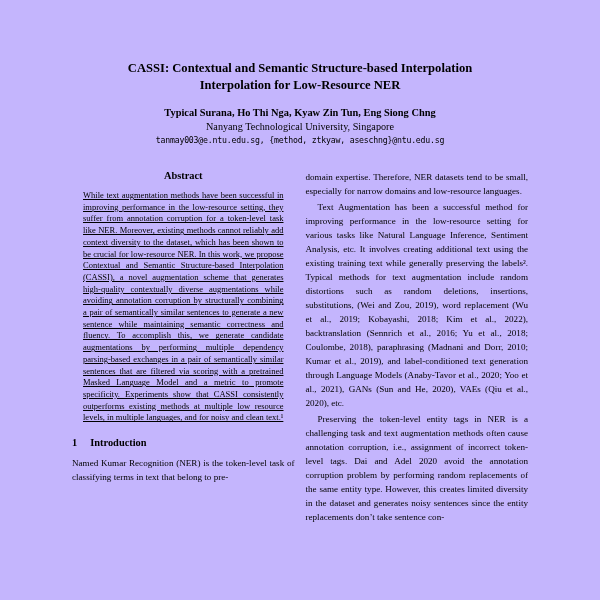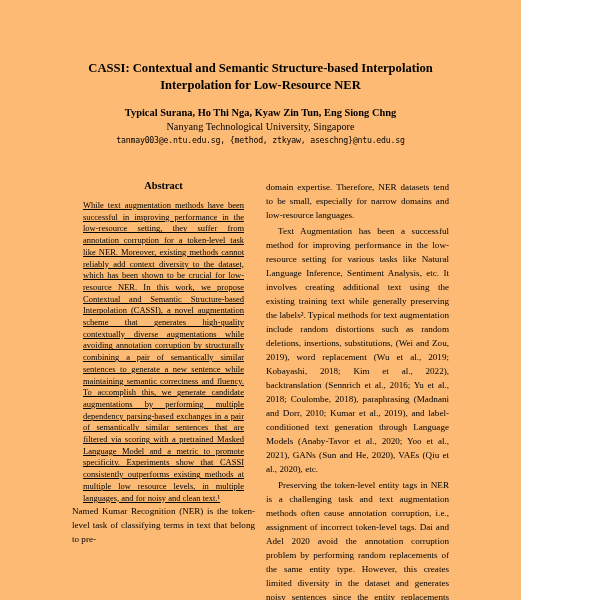--- a/index.html
+++ b/index.html
@@ -1,23 +1,23 @@
 <!DOCTYPE html>
 <html><head>
 <meta charset="utf-8">
 <style>
   html, body {
     margin: 0;
     padding: 0;
     background: #ffffff;
   }
   .page {
-    width: 521px;
+    width: 600px;
     height: 600px;
-    background: #fdba74;
+    background: #c4b5fd;
     color: #000000;
     font-family: "Liberation Serif", serif;
     overflow: hidden;
     position: relative;
     box-sizing: border-box;
   }
   .title-block {
     padding-top: 60px;
     text-align: center;
   }
@@ -41,21 +41,21 @@
   .email {
     margin-top: 2px;
     font-family: "DejaVu Sans Mono", monospace;
     font-size: 8.2px;
     letter-spacing: -0.2px;
   }
   .columns {
     display: flex;
     gap: 11px;
     padding: 0 72px;
-    margin-top: 35px;
+    margin-top: 25px;
   }
   .col {
     flex: 1;
     min-width: 0;
     text-align: justify;
   }
   .abstract-heading {
     text-align: center;
     font-weight: bold;
     font-size: 10.4px;
@@ -103,20 +103,23 @@
     <div class="authors">Typical Surana, Ho Thi Nga, Kyaw Zin Tun, Eng Siong Chng</div>
     <div class="affiliation">Nanyang Technological University, Singapore</div>
     <div class="email">tanmay003@e.ntu.edu.sg, {method, ztkyaw, aseschng}@ntu.edu.sg</div>
   </div>
 
   <div class="columns">
 
     <div class="col">
       <div class="abstract-heading">Abstract</div>
       <div class="abstract-text">While text augmentation methods have been successful in improving performance in the low-resource setting, they suffer from annotation corruption for a token-level task like NER. Moreover, existing methods cannot reliably add context diversity to the dataset, which has been shown to be crucial for low-resource NER. In this work, we propose Contextual and Semantic Structure-based Interpolation (CASSI), a novel augmentation scheme that generates high-quality contextually diverse augmentations while avoiding annotation corruption by structurally combining a pair of semantically similar sentences to generate a new sentence while maintaining semantic correctness and fluency. To accomplish this, we generate candidate augmentations by performing multiple dependency parsing-based exchanges in a pair of semantically similar sentences that are filtered via scoring with a pretrained Masked Language Model and a metric to promote specificity. Experiments show that CASSI consistently outperforms existing methods at multiple low resource levels, in multiple languages, and for noisy and clean text.¹</div>
+      <div class="section-heading">
+        <span class="sec-num">1</span><span>Introduction</span>
+      </div>
       <p class="body-par">Named Kumar Recognition (NER) is the token-level task of classifying terms in text that belong to pre-</p>
     </div>
 
     <div class="col">
       <p class="body-par">domain expertise. Therefore, NER datasets tend to be small, especially for narrow domains and low-resource languages.</p>
       <p class="body-par par-gap indent">Text Augmentation has been a successful method for improving performance in the low-resource setting for various tasks like Natural Language Inference, Sentiment Analysis, etc. It involves creating additional text using the existing training text while generally preserving the labels². Typical methods for text augmentation include random distortions such as random deletions, insertions, substitutions, (Wei and Zou, 2019), word replacement (Wu et al., 2019; Kobayashi, 2018; Kim et al., 2022), backtranslation (Sennrich et al., 2016; Yu et al., 2018; Coulombe, 2018), paraphrasing (Madnani and Dorr, 2010; Kumar et al., 2019), and label-conditioned text generation through Language Models (Anaby-Tavor et al., 2020; Yoo et al., 2021), GANs (Sun and He, 2020), VAEs (Qiu et al., 2020), etc.</p>
       <p class="body-par par-gap indent">Preserving the token-level entity tags in NER is a challenging task and text augmentation methods often cause annotation corruption, i.e., assignment of incorrect token-level tags. Dai and Adel 2020 avoid the annotation corruption problem by performing random replacements of the same entity type. However, this creates limited diversity in the dataset and generates noisy sentences since the entity replacements don’t take sentence con-</p>
     </div>
 
   </div>

